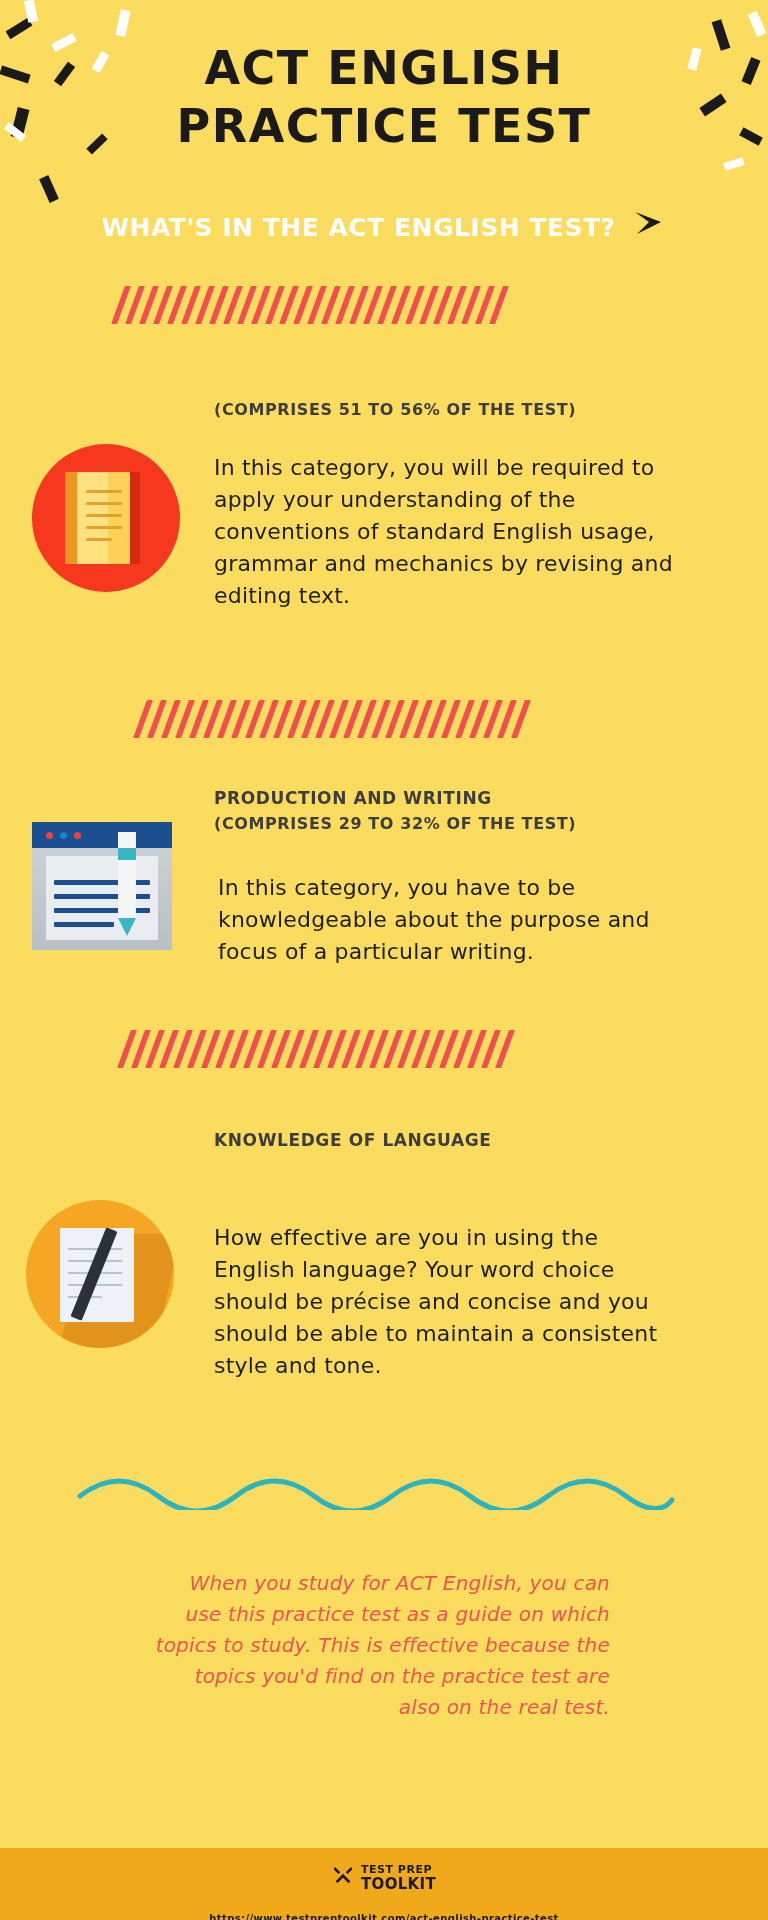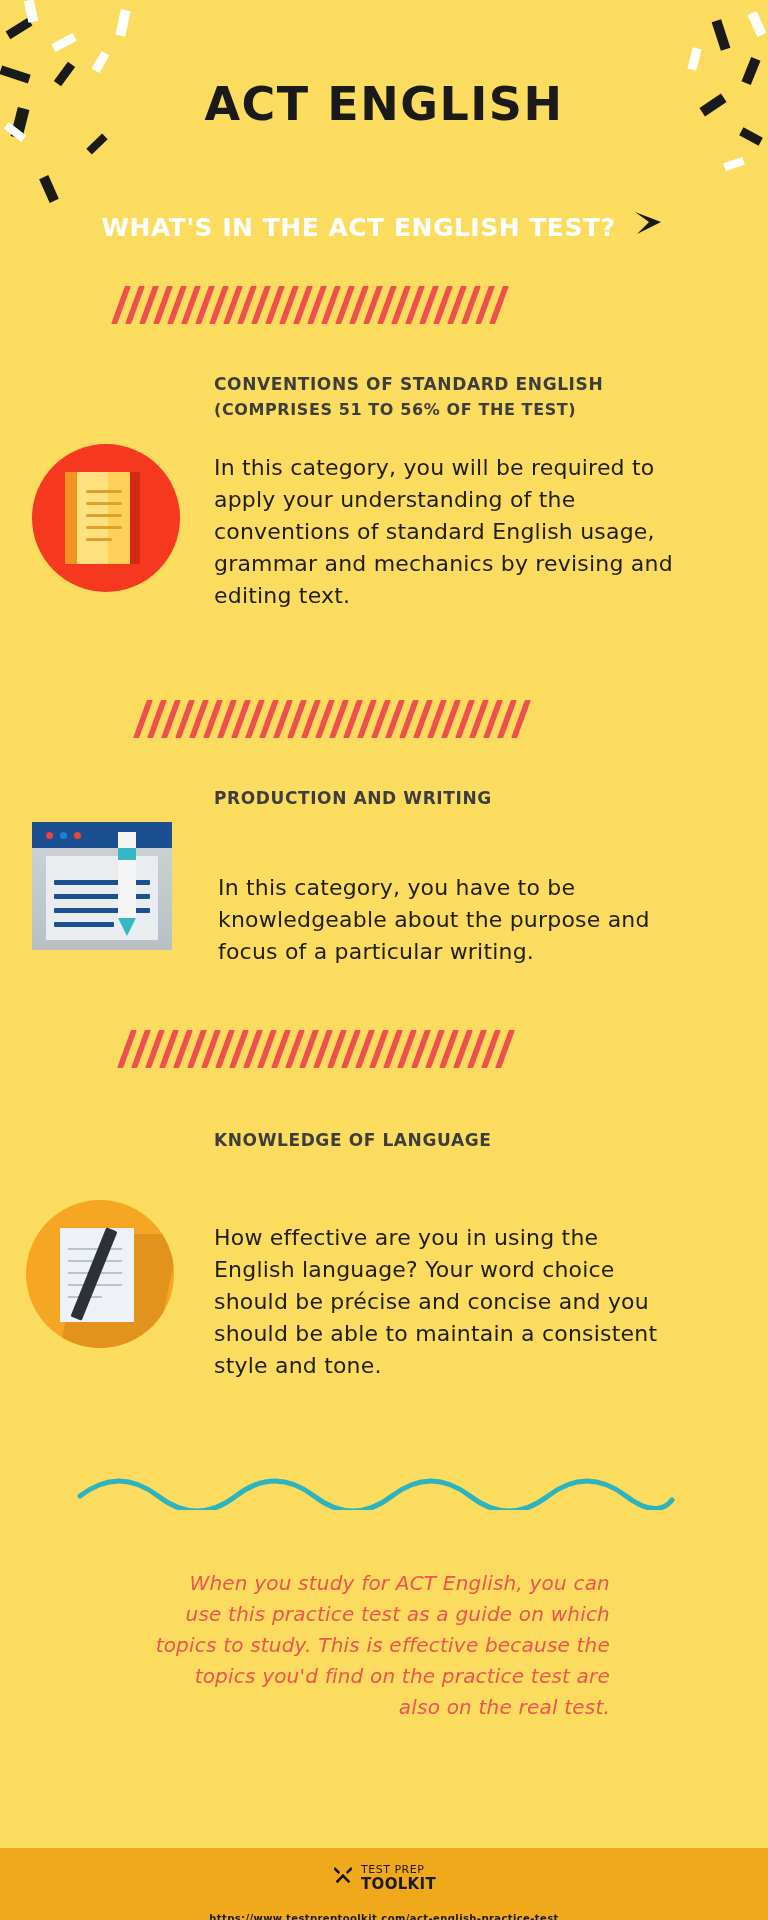--- a/index.html
+++ b/index.html
@@ -30,21 +30,20 @@
   }
   .c-white { background: #ffffff; }
 
   
   .title-block {
     position: absolute;
     top: 40px;
     left: 0;
     width: 768px;
     text-align: center;
-    margin-top: 36px;
   }
   .title-line {
     font-family: "DejaVu Sans", sans-serif;
     font-weight: bold;
     font-size: 46px;
     letter-spacing: 1.5px;
     color: #1a1a1a;
     line-height: 1.25;
     text-transform: uppercase;
   }
@@ -229,21 +228,21 @@
     display: flex;
     align-items: center;
     justify-content: center;
     gap: 7px;
   }
   .logo-text {
     text-align: left;
     line-height: 1;
   }
   .logo-top {
-    font-weight: normal;
+    font-weight: bold;
     font-size: 11px;
     letter-spacing: 0.5px;
     color: #1a1a1a;
   }
   .logo-bottom {
     font-weight: bold;
     font-size: 15px;
     letter-spacing: 0.3px;
     color: #1a1a1a;
     margin-top: 1px;
@@ -279,20 +278,21 @@
     <div class="c-rect" style="left:746px; top:58px; width:10px; height:26px; transform:rotate(22deg);"></div>
     <div class="c-rect" style="left:700px; top:100px; width:26px; height:10px; transform:rotate(-34deg);"></div>
     <div class="c-rect" style="left:740px; top:132px; width:22px; height:9px; transform:rotate(28deg);"></div>
     <div class="c-rect c-white" style="left:690px; top:48px; width:9px; height:22px; transform:rotate(14deg);"></div>
     <div class="c-rect c-white" style="left:752px; top:12px; width:10px; height:24px; transform:rotate(-24deg);"></div>
     <div class="c-rect c-white" style="left:724px; top:160px; width:20px; height:8px; transform:rotate(-18deg);"></div>
   </div>
 
   <div class="title-block">
     <div class="title-line">ACT English</div>
+    <div class="title-line">Practice Test</div>
   </div>
 
   <div class="subtitle-row">
     <span class="subtitle">What's in the ACT English Test?</span>
     <span class="arrow-icon">
       <svg width="36" height="26" viewBox="0 0 36 26">
         <path d="M4 2 L30 12 L6 24 L18 12 Z" fill="#1a1a1a"></path>
       </svg>
     </span>
   </div>
@@ -323,21 +323,21 @@
       <span></span>
       <span></span>
       <span></span>
       <span></span>
       <span></span>
       <span></span>
   </div>
 
   <div class="section">
     <div class="sec-heading" style="left:214px; top:372px;">
-      <span>Conventions of Standard English</span><br>
+      <br>
       <span class="sub">(Comprises 51 to 56% of the test)</span>
     </div>
     <div class="icon-wrap" style="left:32px; top:444px;">
       <div class="circle-red">
         <div class="nb-shadow"></div>
         <div class="nb-page"></div>
         <div class="nb-page2"></div>
         <div class="nb-spiral"></div>
         <div class="nb-line" style="left:54px; top:46px; width:36px;"></div>
         <div class="nb-line" style="left:54px; top:58px; width:36px;"></div>
@@ -376,20 +376,21 @@
       <span></span>
       <span></span>
       <span></span>
       <span></span>
       <span></span>
   </div>
 
   <div class="section">
     <div class="sec-heading" style="left:214px; top:786px;">
       <span>Production and Writing</span><br>
+      <span class="sub">(Comprises 29 to 32% of the test)</span>
     </div>
     <div class="icon-wrap" style="left:32px; top:822px;">
       <div class="doc2">
         <div class="doc2-top"></div>
         <div class="doc2-dot" style="left:14px; background:#e8453c;"></div>
         <div class="doc2-dot" style="left:28px; background:#1f7fd4;"></div>
         <div class="doc2-dot" style="left:42px; background:#e8453c;"></div>
         <div class="doc2-white"></div>
         <div class="doc2-bar" style="left:22px; top:58px; width:96px;"></div>
         <div class="doc2-bar" style="left:22px; top:72px; width:96px;"></div>

